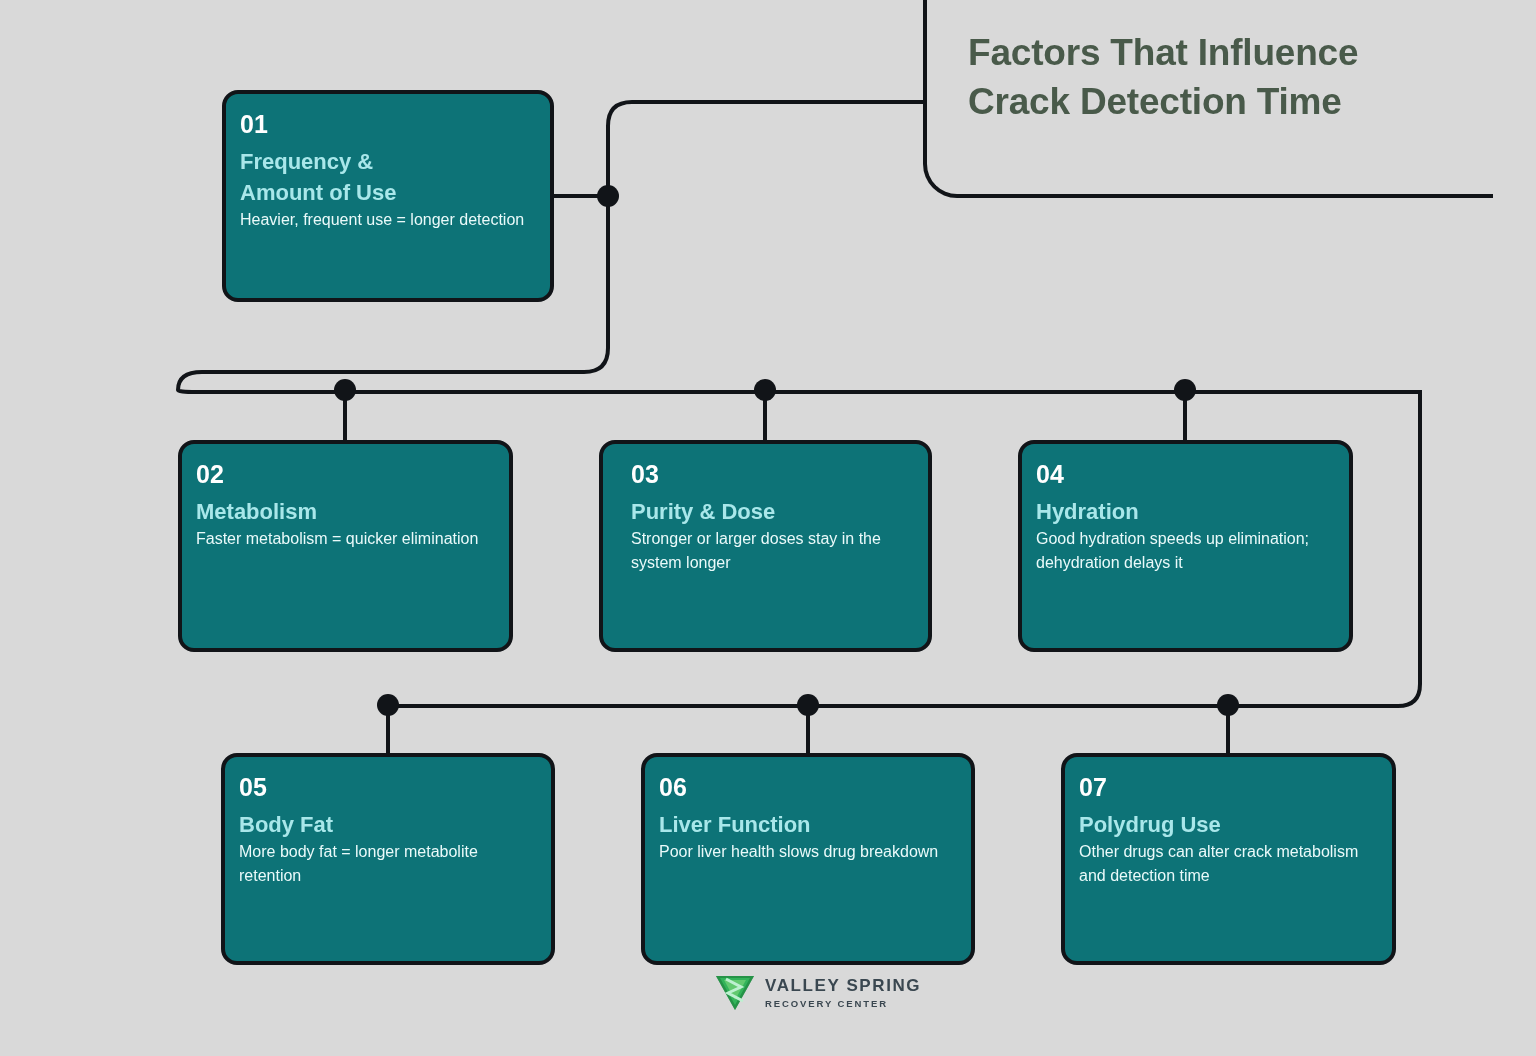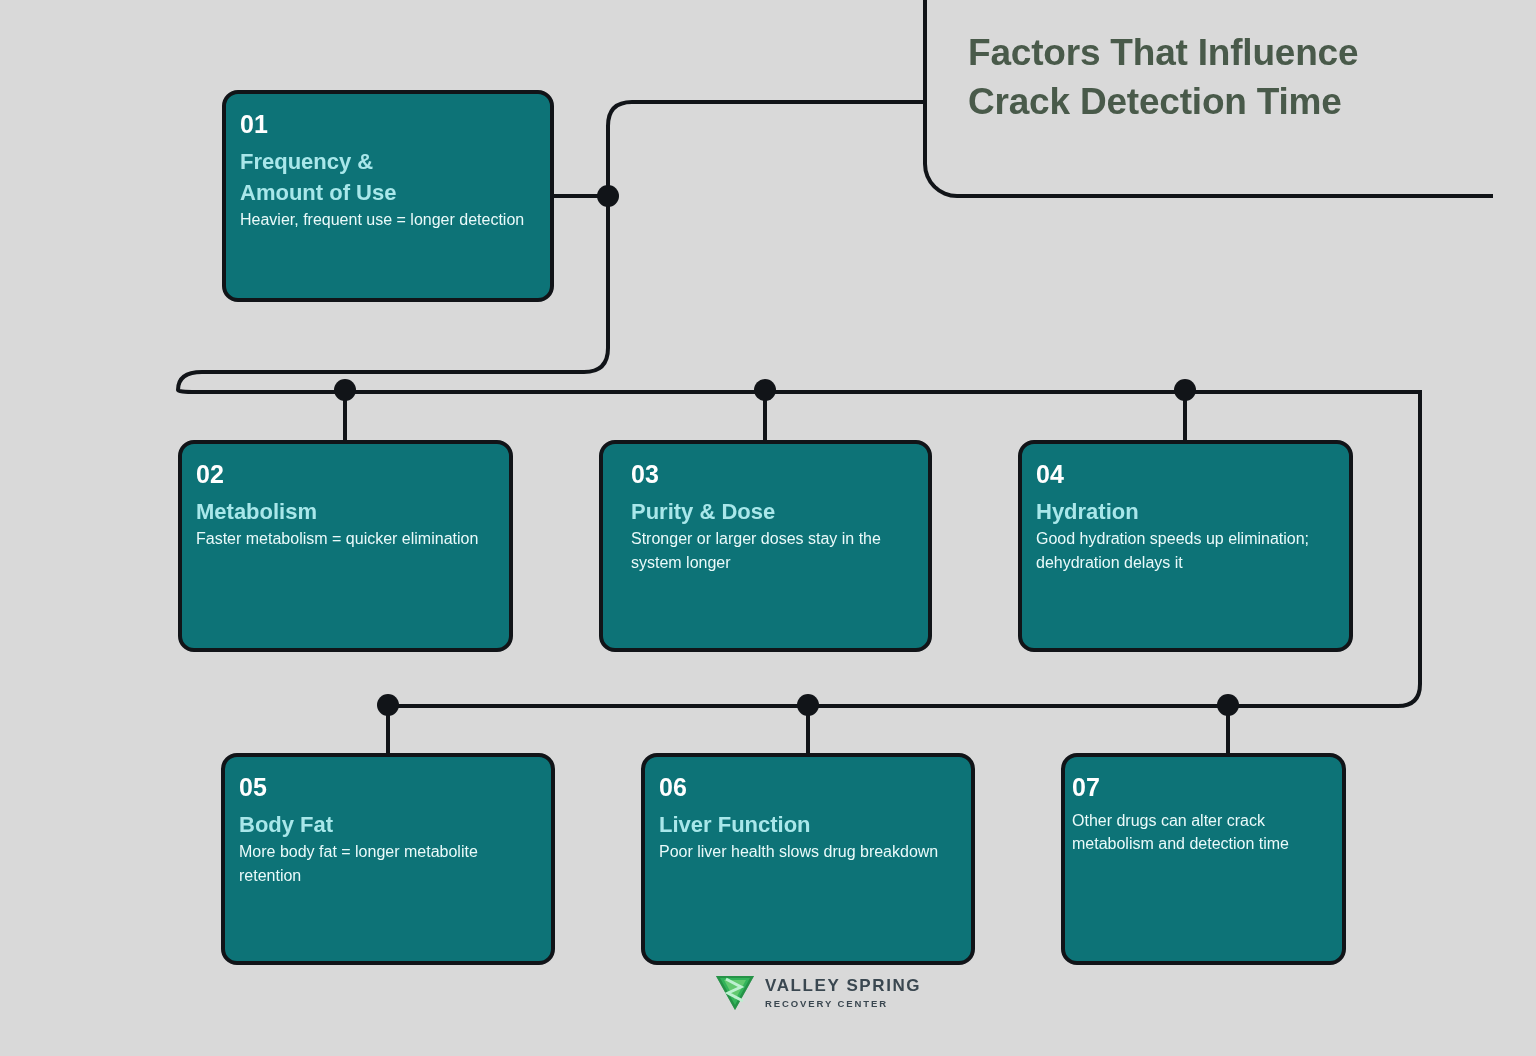--- a/index.html
+++ b/index.html
@@ -84,21 +84,21 @@
     line-height: 1.48;
   }
 
   
   #card-01 { left: 222px;  top: 90px;  width: 332px; height: 212px; }
   #card-02 { left: 178px;  top: 440px; width: 335px; height: 212px; }
   #card-03 { left: 599px;  top: 440px; width: 333px; height: 212px; padding-left: 28px; }
   #card-04 { left: 1018px; top: 440px; width: 335px; height: 212px; }
   #card-05 { left: 221px;  top: 753px; width: 334px; height: 212px; }
   #card-06 { left: 641px;  top: 753px; width: 334px; height: 212px; }
-  #card-07 { left: 1061px; top: 753px; width: 285px; height: 212px; padding-left: 7px; }
+  #card-07 { left: 1061px; top: 753px; width: 335px; height: 212px; }
 
   
   .logo {
     position: absolute;
     left: 714px;
     top: 974px;
     display: flex;
     align-items: center;
     gap: 9px;
   }
@@ -201,20 +201,21 @@
   </div>
 
   <div class="card" id="card-06">
     <div class="card-num">06</div>
     <div class="card-head">Liver Function</div>
     <div class="card-desc">Poor liver health slows drug breakdown</div>
   </div>
 
   <div class="card" id="card-07">
     <div class="card-num">07</div>
+    <div class="card-head">Polydrug Use</div>
     <div class="card-desc">Other drugs can alter crack metabolism and detection time</div>
   </div>
 
   <div class="logo">
     <svg width="42" height="38" viewBox="0 0 42 38" xmlns="http://www.w3.org/2000/svg">
       <polygon points="2,2 40,2 21,36" fill="#1c7a3e"></polygon>
       <polygon points="2,2 40,2 21,36" fill="#2ea84f" opacity="0.55"></polygon>
       <polygon points="6,4 36,4 21,31" fill="#33b35a"></polygon>
       <polygon points="10,6 32,6 21,26" fill="#62c96f"></polygon>
       <path d="M 12 5 L 27 13 L 14 19 L 29 27" stroke="#bdf0d0" stroke-width="3" fill="none" stroke-linejoin="miter"></path>

